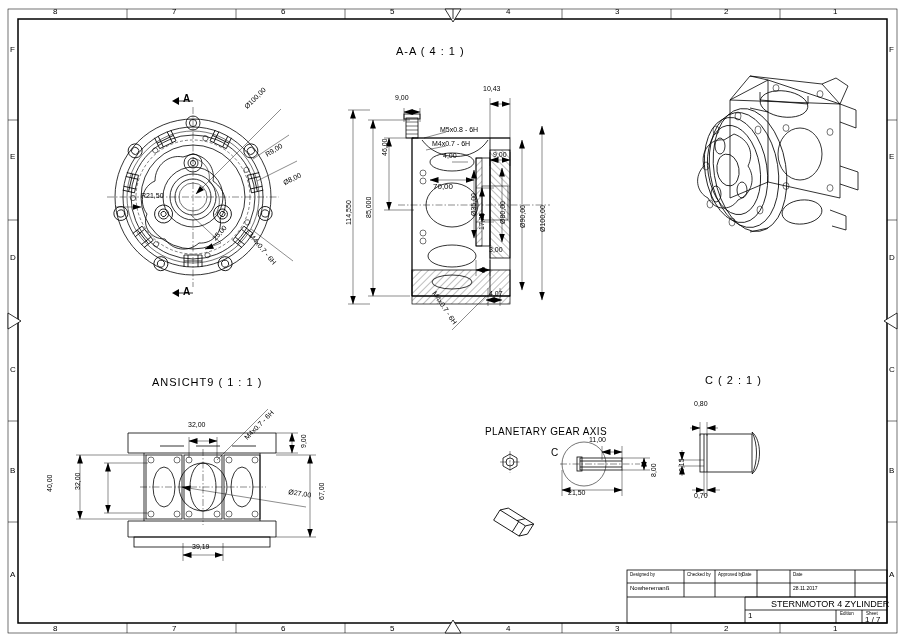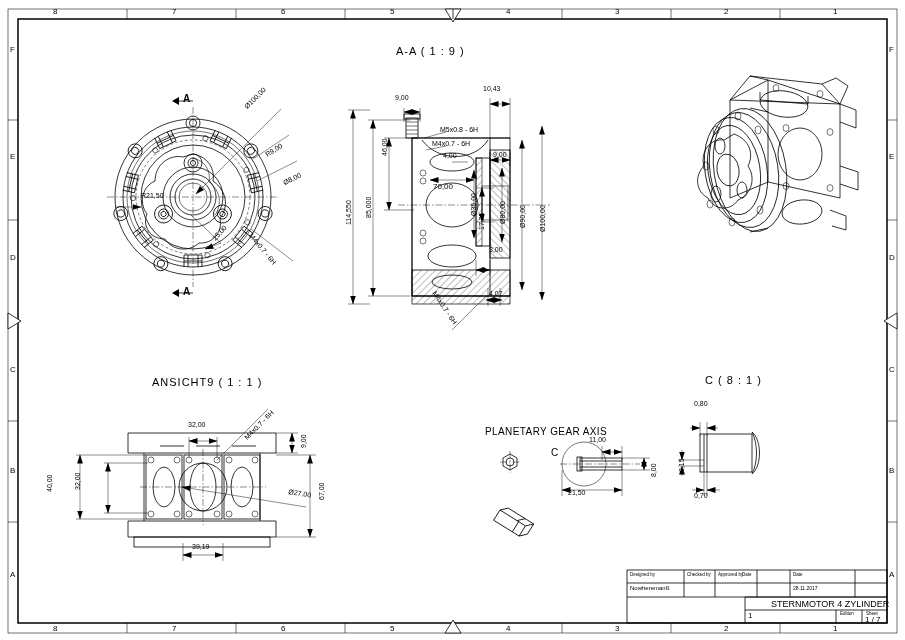--- a/index.html
+++ b/index.html
@@ -574,24 +574,24 @@
 <div class="t" style="left:10px;top:466px;font-size:8px;">B</div>
 <div class="t" style="left:10px;top:570px;font-size:8px;">A</div>
 
 <div class="t" style="left:889px;top:45px;font-size:8px;">F</div>
 <div class="t" style="left:889px;top:152px;font-size:8px;">E</div>
 <div class="t" style="left:889px;top:253px;font-size:8px;">D</div>
 <div class="t" style="left:889px;top:365px;font-size:8px;">C</div>
 <div class="t" style="left:889px;top:466px;font-size:8px;">B</div>
 <div class="t" style="left:889px;top:570px;font-size:8px;">A</div>
 
-<div class="t" style="left:396px;top:45px;font-size:11px;letter-spacing:1px;">A-A ( 1 : 9 )</div>
+<div class="t" style="left:396px;top:45px;font-size:11px;letter-spacing:1px;">A-A ( 4 : 1 )</div>
 <div class="t" style="left:152px;top:376px;font-size:11px;letter-spacing:1px;">ANSICHT9 ( 1 : 1 )</div>
 <div class="t" style="left:485px;top:426px;font-size:10px;letter-spacing:0.4px;">PLANETARY GEAR AXIS</div>
-<div class="t" style="left:705px;top:374px;font-size:11px;letter-spacing:1px;">C ( 8 : 1 )</div>
+<div class="t" style="left:705px;top:374px;font-size:11px;letter-spacing:1px;">C ( 2 : 1 )</div>
 
 <div class="t" style="left:243px;top:105px;font-size:7px;transform:rotate(-45deg);transform-origin:0 0;">Ø100,00</div>
 <div class="t" style="left:264px;top:152px;font-size:7px;transform:rotate(-32deg);transform-origin:0 0;">R9,00</div>
 <div class="t" style="left:282px;top:180px;font-size:7px;transform:rotate(-27deg);transform-origin:0 0;">Ø8,00</div>
 <div class="t" style="left:141px;top:192px;font-size:7px;">R21,50</div>
 <div class="t" style="left:211px;top:237px;font-size:7px;transform:rotate(-48deg);transform-origin:0 0;">25,00</div>
 <div class="t" style="left:253px;top:232px;font-size:7px;transform:rotate(50deg);transform-origin:0 0;">M4x0.7 - 6H</div>
 <div class="t" style="left:183px;top:93px;font-size:10px;font-weight:bold;">A</div>
 <div class="t" style="left:183px;top:286px;font-size:10px;font-weight:bold;">A</div>
 

